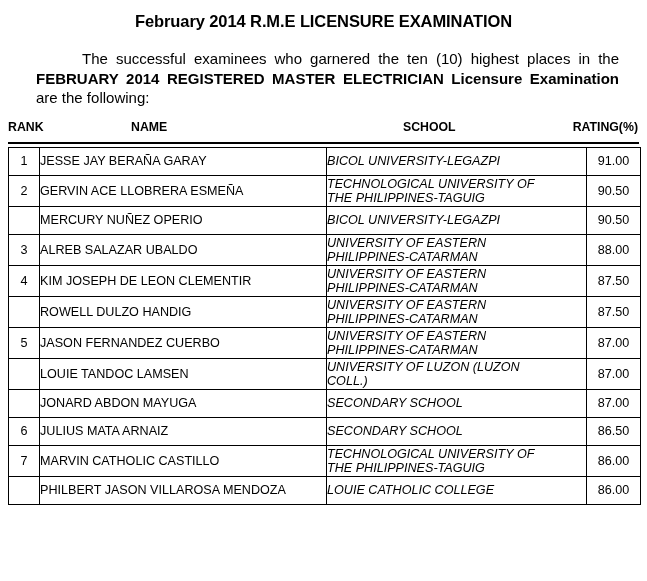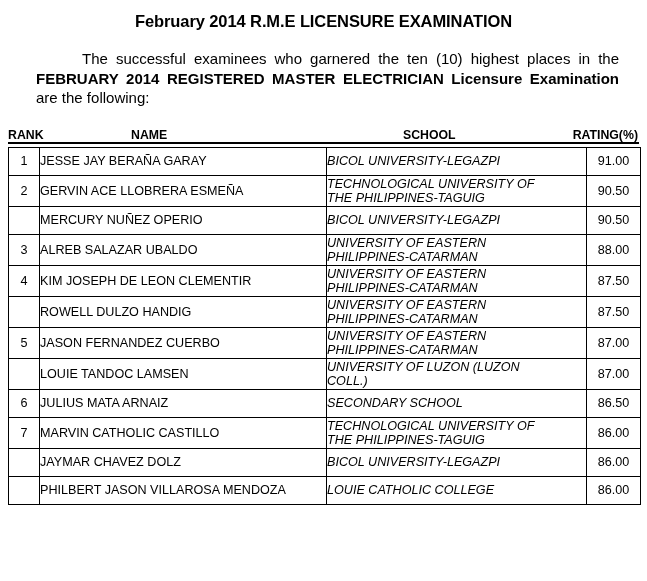--- a/index.html
+++ b/index.html
@@ -45,21 +45,21 @@
   .col-headers {
     position: relative;
     margin-top: 12px;
     padding: 0 10px 0 8px;
     height: 18px;
     font-size: 12.3px;
     font-weight: bold;
   }
   .col-headers span {
     position: absolute;
-    top: 8px;
+    top: 0;
     white-space: nowrap;
   }
   .ch-rank  { left: 8px; }
   .ch-name  { left: 131px; }
   .ch-school{ left: 403px; }
   .ch-rating{ right: 9px; }
 
   .header-rule {
     margin: 4px 8px 0 8px;
     border-top: 2px solid #000;
@@ -187,46 +187,46 @@
         <tr class="r2">
           <td class="rank"></td>
           <td class="name">LOUIE TANDOC  LAMSEN</td>
           <td class="school">
             <span class="school-l1">UNIVERSITY OF LUZON (LUZON</span>
             <span class="school-l2">COLL.)</span>
           </td>
           <td class="rating">87.00</td>
         </tr>
         <tr class="r1">
+          <td class="rank"></td>
+          <td class="name">JONARD ABDON  MAYUGA</td>
+          <td class="school">
+            <span class="school-l1">SECONDARY SCHOOL</span>
+          </td>
+          <td class="rating">87.00</td>
+        </tr>
+        <tr class="r1">
           <td class="rank">6</td>
           <td class="name">JULIUS MATA  ARNAIZ</td>
           <td class="school">
             <span class="school-l1">SECONDARY SCHOOL</span>
           </td>
           <td class="rating">86.50</td>
         </tr>
         <tr class="r2">
           <td class="rank">7</td>
           <td class="name">MARVIN CATHOLIC  CASTILLO</td>
           <td class="school">
             <span class="school-l1">TECHNOLOGICAL UNIVERSITY OF</span>
             <span class="school-l2">THE PHILIPPINES-TAGUIG</span>
           </td>
           <td class="rating">86.00</td>
         </tr>
         <tr class="r1">
           <td class="rank"></td>
-          <td class="name">JAYMAR CHAVEZ  DOLZ</td>
-          <td class="school">
-            <span class="school-l1">BICOL UNIVERSITY-LEGAZPI</span>
-          </td>
-          <td class="rating">86.00</td>
-        </tr>
-        <tr class="r1">
-          <td class="rank"></td>
           <td class="name">PHILBERT JASON VILLAROSA  MENDOZA</td>
           <td class="school">
             <span class="school-l1">LOUIE CATHOLIC COLLEGE</span>
           </td>
           <td class="rating">86.00</td>
         </tr>
       </tbody>
   </table>
 
 </div>

